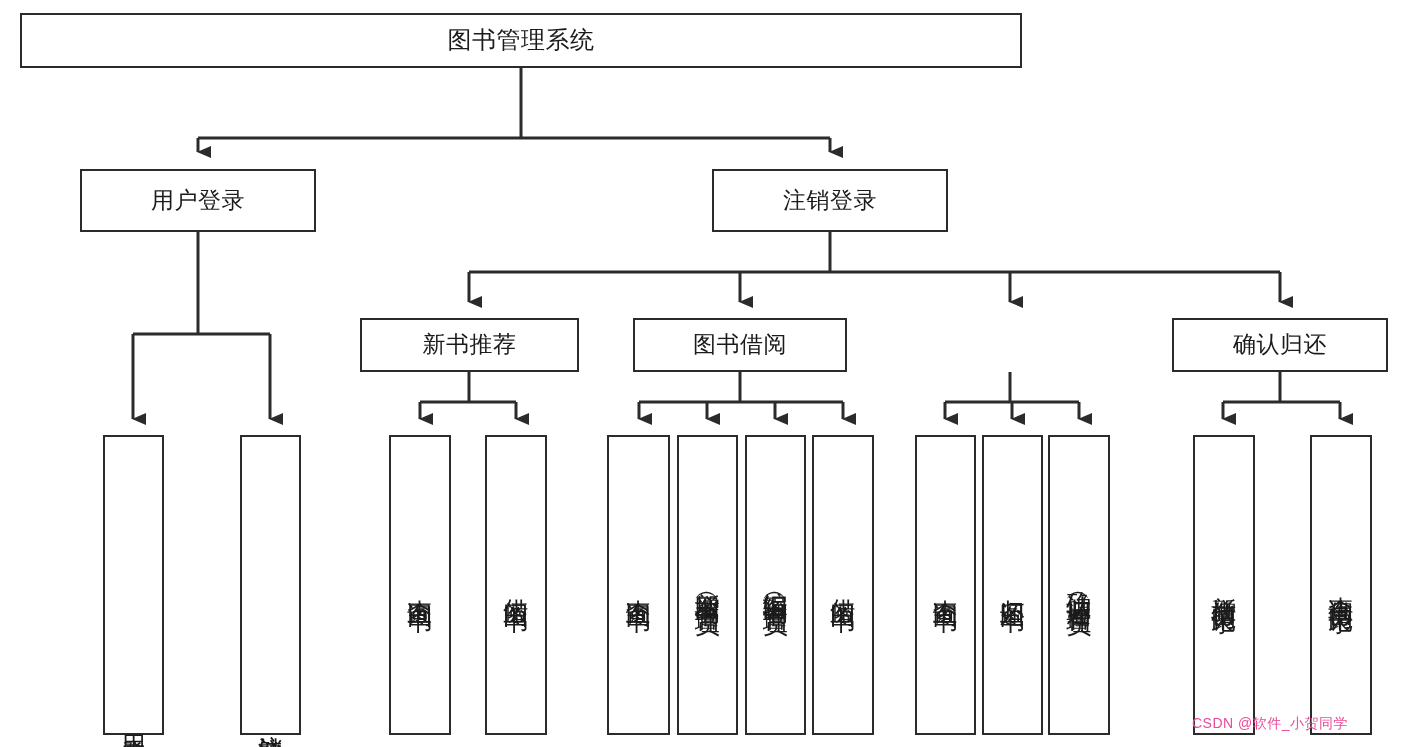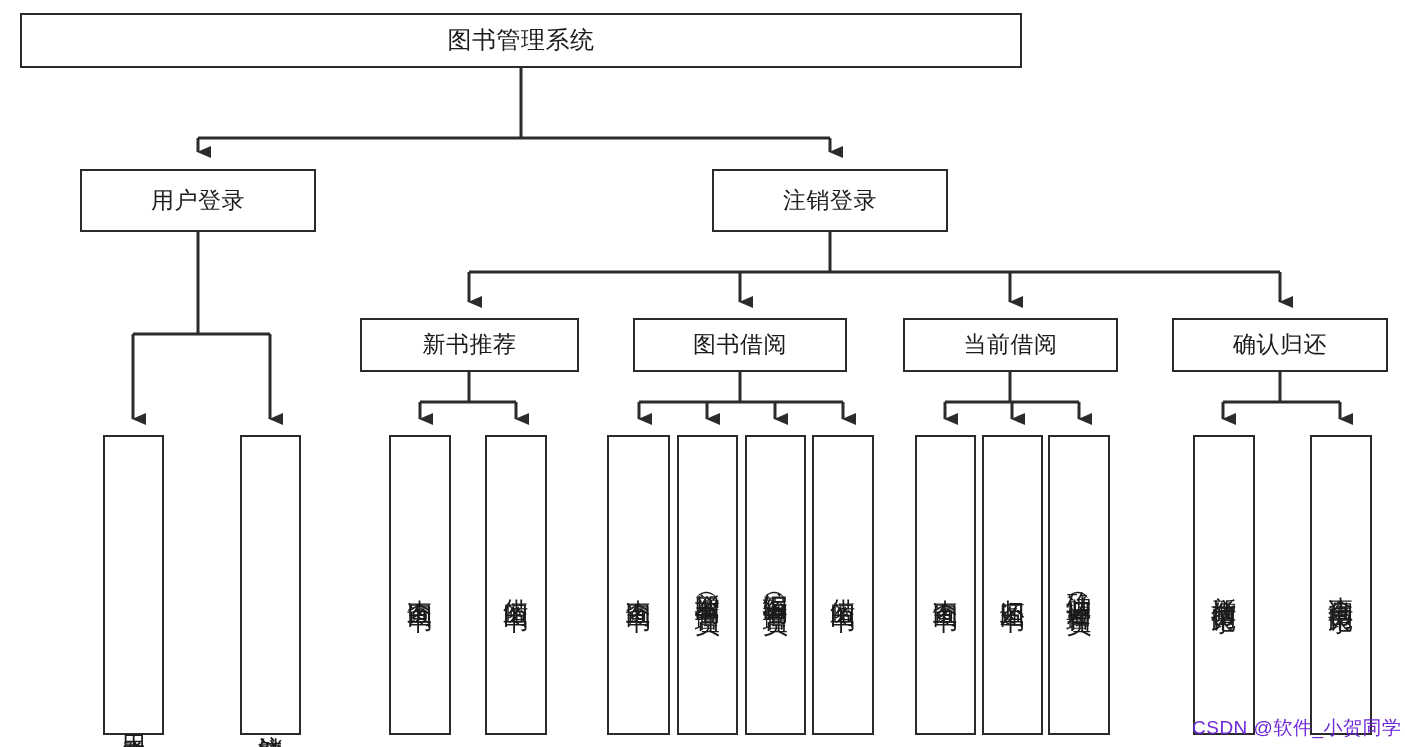--- a/index.html
+++ b/index.html
@@ -63,22 +63,22 @@
     font-size: 25px;
     line-height: 1.05;
     letter-spacing: 3px;
     text-align: center;
   }
   .node.vert.align-bottom {
     align-items: flex-end;
   }
   .watermark {
     position: absolute;
-    font-size: 19px;
-    color: #6d28d9;
+    font-size: 14px;
+    color: #ec4899;
     white-space: nowrap;
     z-index: 5;
     letter-spacing: 0.5px;
   }
 </style>
 </head>
 <body>
 
 <div id="canvas">
 
@@ -142,23 +142,20 @@
   <div class="node horiz" style="left:712px; top:169px; width:236px; height:63px;">
     <span class="label">注销登录</span>
   </div>
 
   <div class="node horiz" style="left:633px; top:318px; width:214px; height:54px;">
     <span class="label">图书借阅</span>
   </div>
   <div class="node horiz" style="left:360px; top:318px; width:219px; height:54px;">
     <span class="label">新书推荐</span>
   </div>
-  <div class="node horiz" style="left:903px; top:318px; width:215px; height:54px;">
-    <span class="label">当前借阅</span>
-  </div>
   <div class="node horiz" style="left:1172px; top:318px; width:216px; height:54px;">
     <span class="label">确认归还</span>
   </div>
 
   <div class="node vert align-bottom" style="left:103px; top:435px; width:61px; height:300px;">
     <span class="label">用户登录</span>
   </div>
   <div class="node vert align-bottom" style="left:240px; top:435px; width:61px; height:300px;">
     <span class="label">注销登录</span>
   </div>

